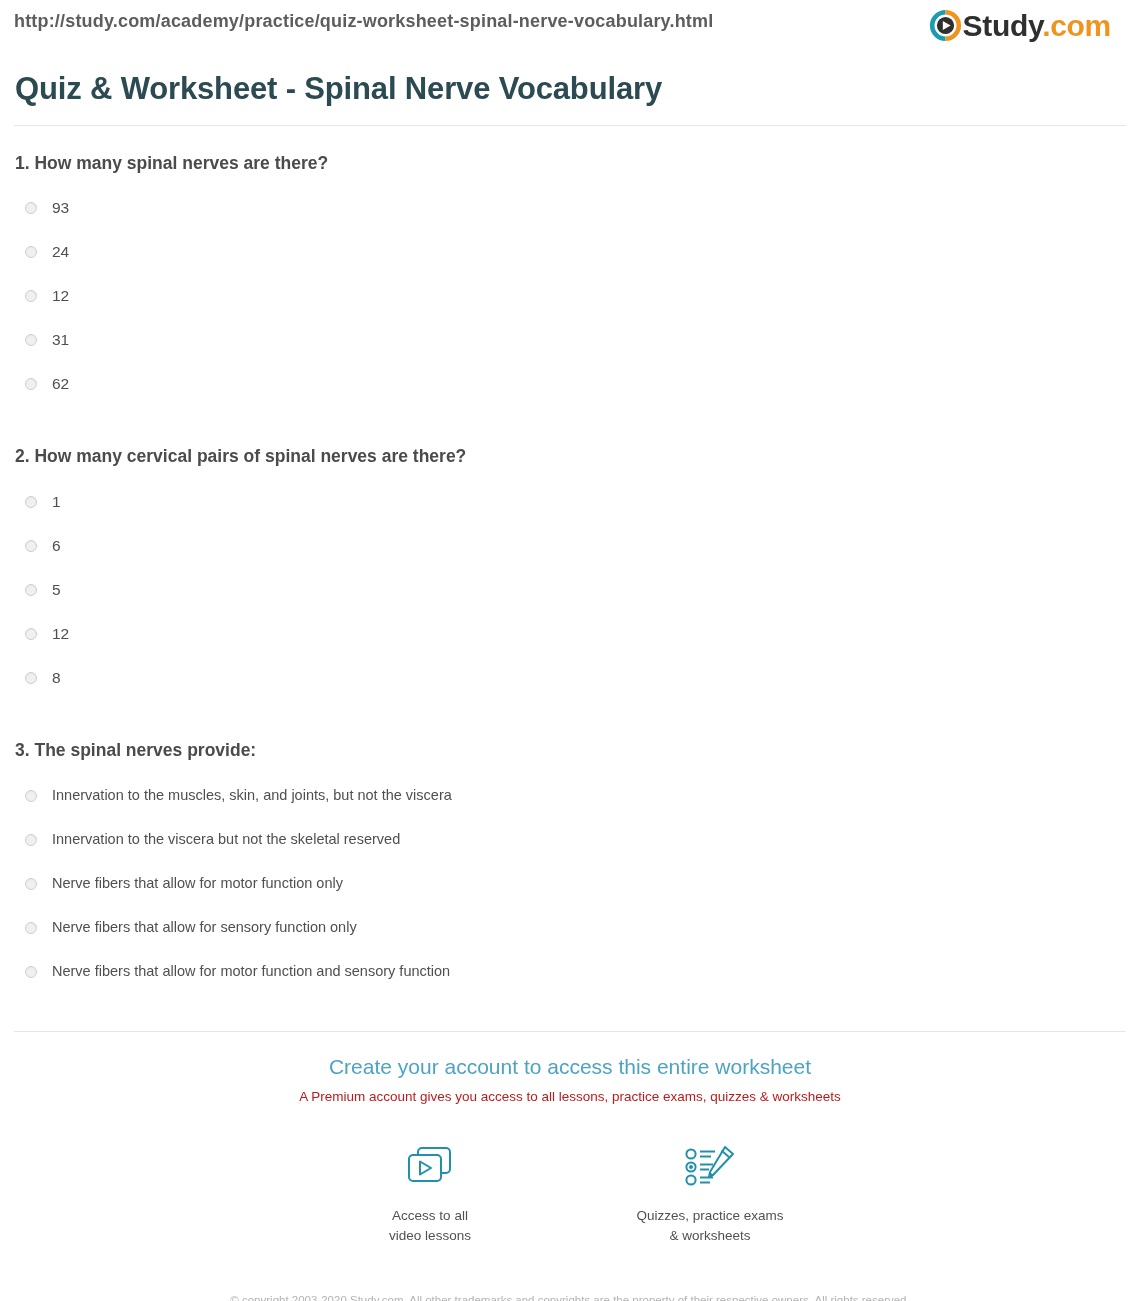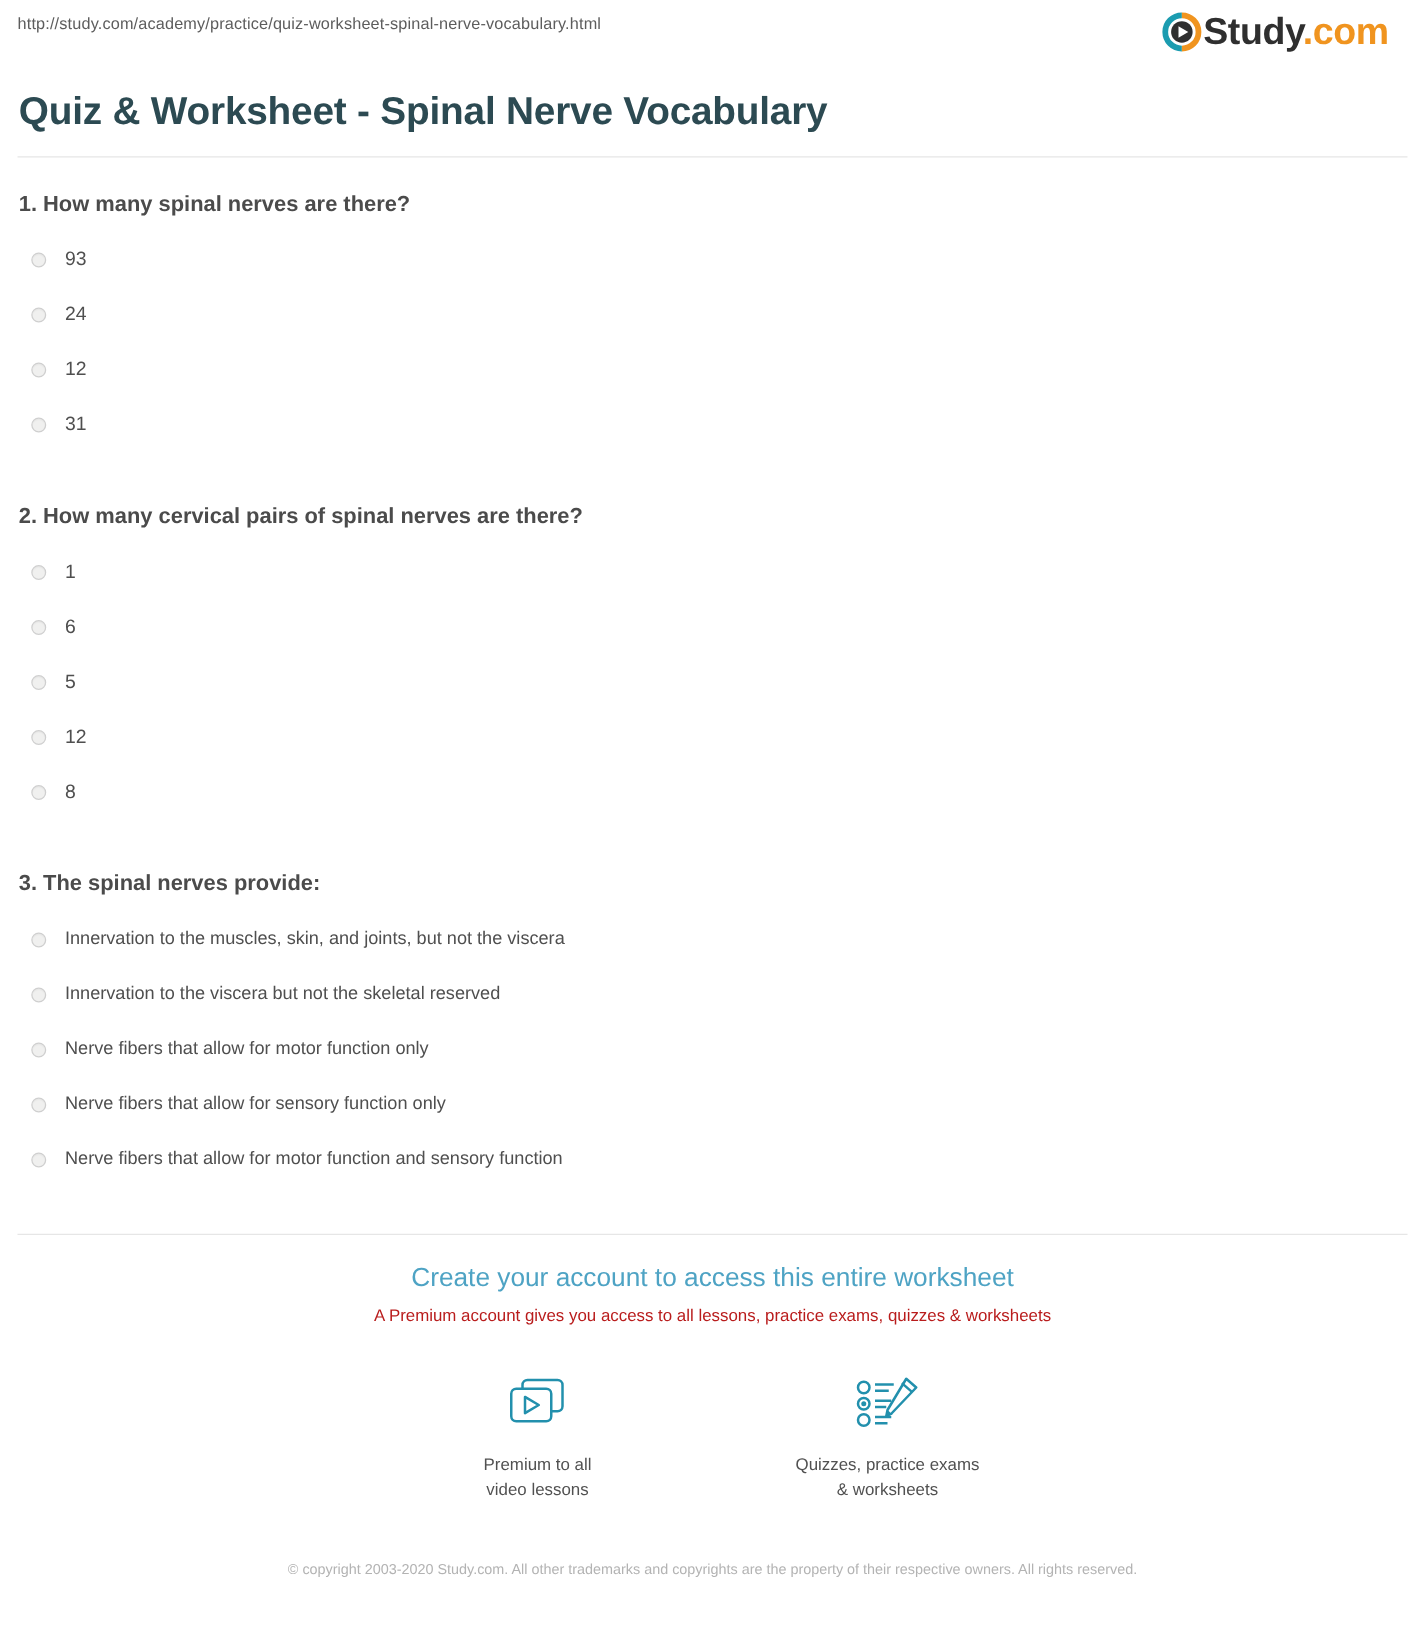--- a/index.html
+++ b/index.html
@@ -25,25 +25,26 @@
 
   
   .topbar {
     height: 62px;
     display: flex;
     align-items: flex-start;
     justify-content: space-between;
     padding-top: 11px;
   }
   .url {
-    font-size: 13px;
+    font-size: 18px;
     color: #5d5d5d;
     line-height: 1.2;
     letter-spacing: 0.01em;
     white-space: nowrap;
+    font-weight: bold;
   }
   .brand {
     display: flex;
     align-items: center;
     gap: 1px;
     margin-right: 15px;
     margin-top: -2px;
   }
   .brand-mark {
     width: 33px;
@@ -204,20 +205,24 @@
           <span class="answer-text">24</span>
         </li>
         <li class="answer">
           <span class="radio"></span>
           <span class="answer-text">12</span>
         </li>
         <li class="answer">
           <span class="radio"></span>
           <span class="answer-text">31</span>
         </li>
+        <li class="answer">
+          <span class="radio"></span>
+          <span class="answer-text">62</span>
+        </li>
       </ul>
     </div>
 
     <div class="question-block q-block-2">
       <p class="q-text">2. How many cervical pairs of spinal nerves are there?</p>
       <ul class="answers">
         <li class="answer">
           <span class="radio"></span>
           <span class="answer-text">1</span>
         </li>
@@ -278,21 +283,21 @@
 
       <div class="feature">
         <div class="feature-icon">
           <svg width="52" height="46" viewBox="0 0 52 46" aria-hidden="true">
             <rect x="14" y="4" width="32" height="25" rx="4" ry="4" fill="none" stroke="#2290ad" stroke-width="2"></rect>
             <rect x="5" y="11" width="32" height="26" rx="4" ry="4" fill="#ffffff" stroke="#2290ad" stroke-width="2"></rect>
             <path d="M16 17.5 L27 24 L16 30.5 Z" fill="none" stroke="#2290ad" stroke-width="2" stroke-linejoin="round"></path>
           </svg>
         </div>
         <div class="feature-label">
-          <span>Premium to all</span><br>
+          <span>Access to all</span><br>
           <span>video lessons</span>
         </div>
       </div>
 
       <div class="feature">
         <div class="feature-icon">
           <svg width="54" height="46" viewBox="0 0 54 46" aria-hidden="true">
             <circle cx="8" cy="10" r="4.6" fill="none" stroke="#2290ad" stroke-width="2"></circle>
             <circle cx="8" cy="23" r="4.6" fill="none" stroke="#2290ad" stroke-width="2"></circle>
             <circle cx="8" cy="23" r="2" fill="#2290ad"></circle>

